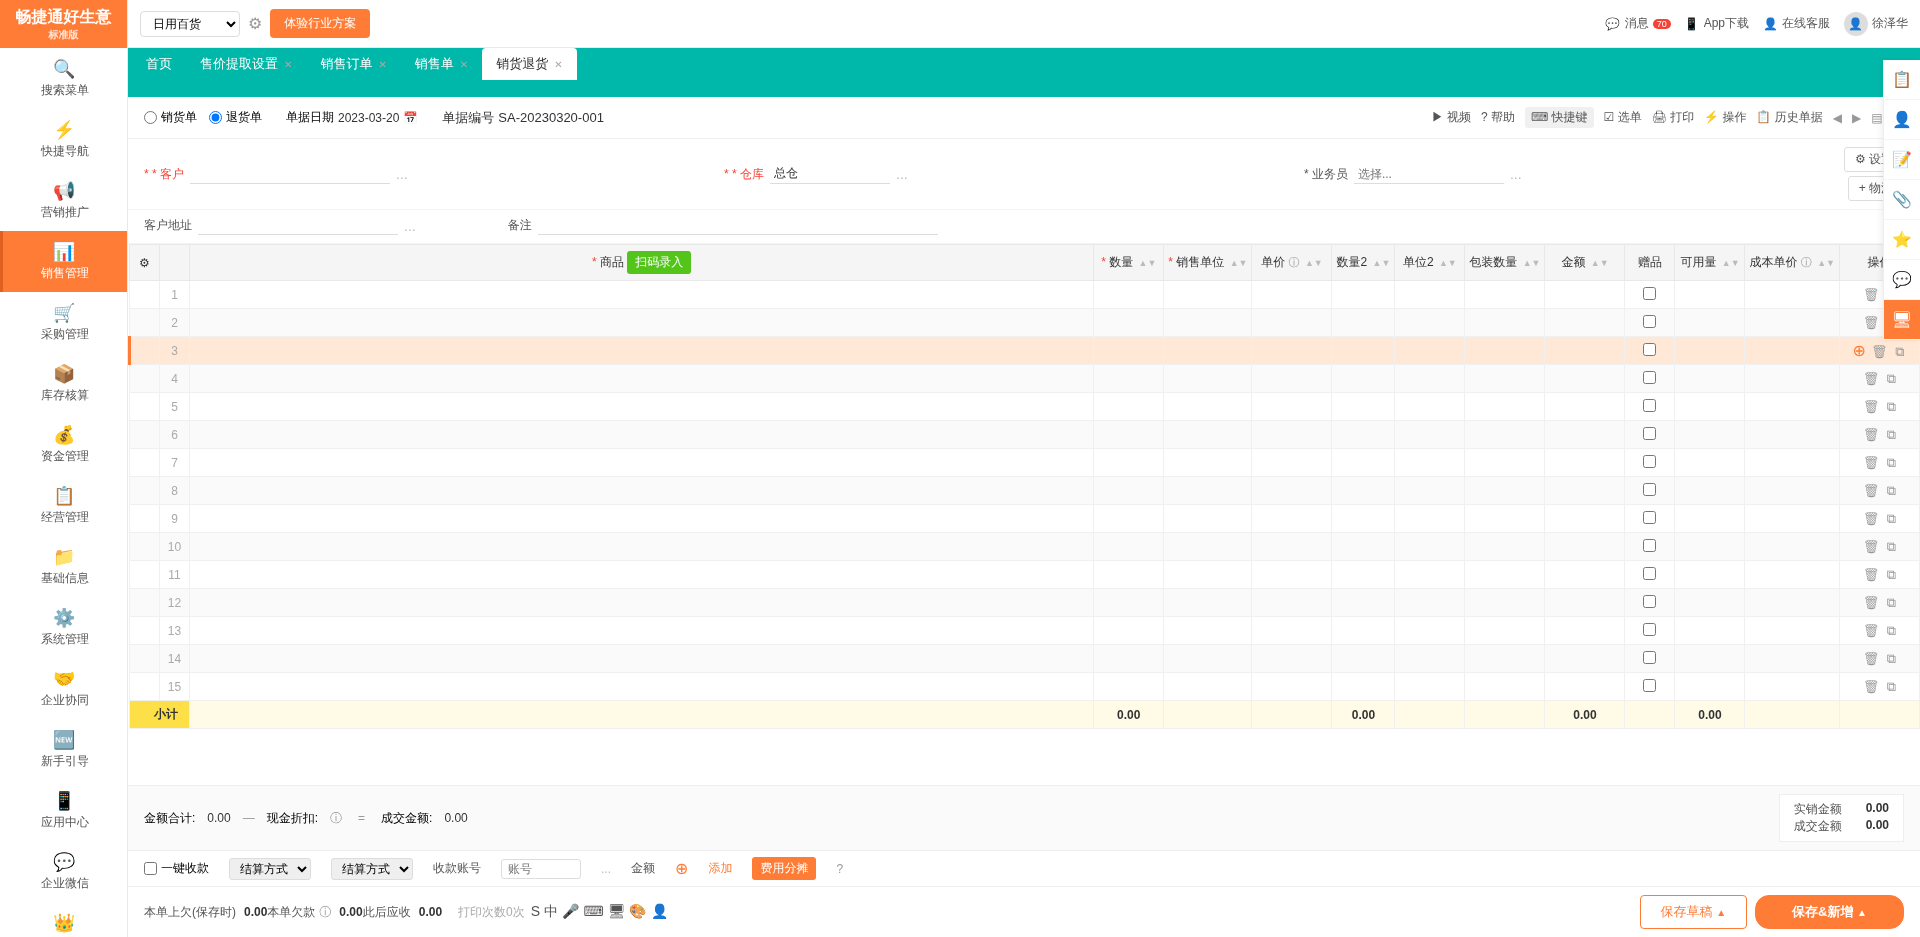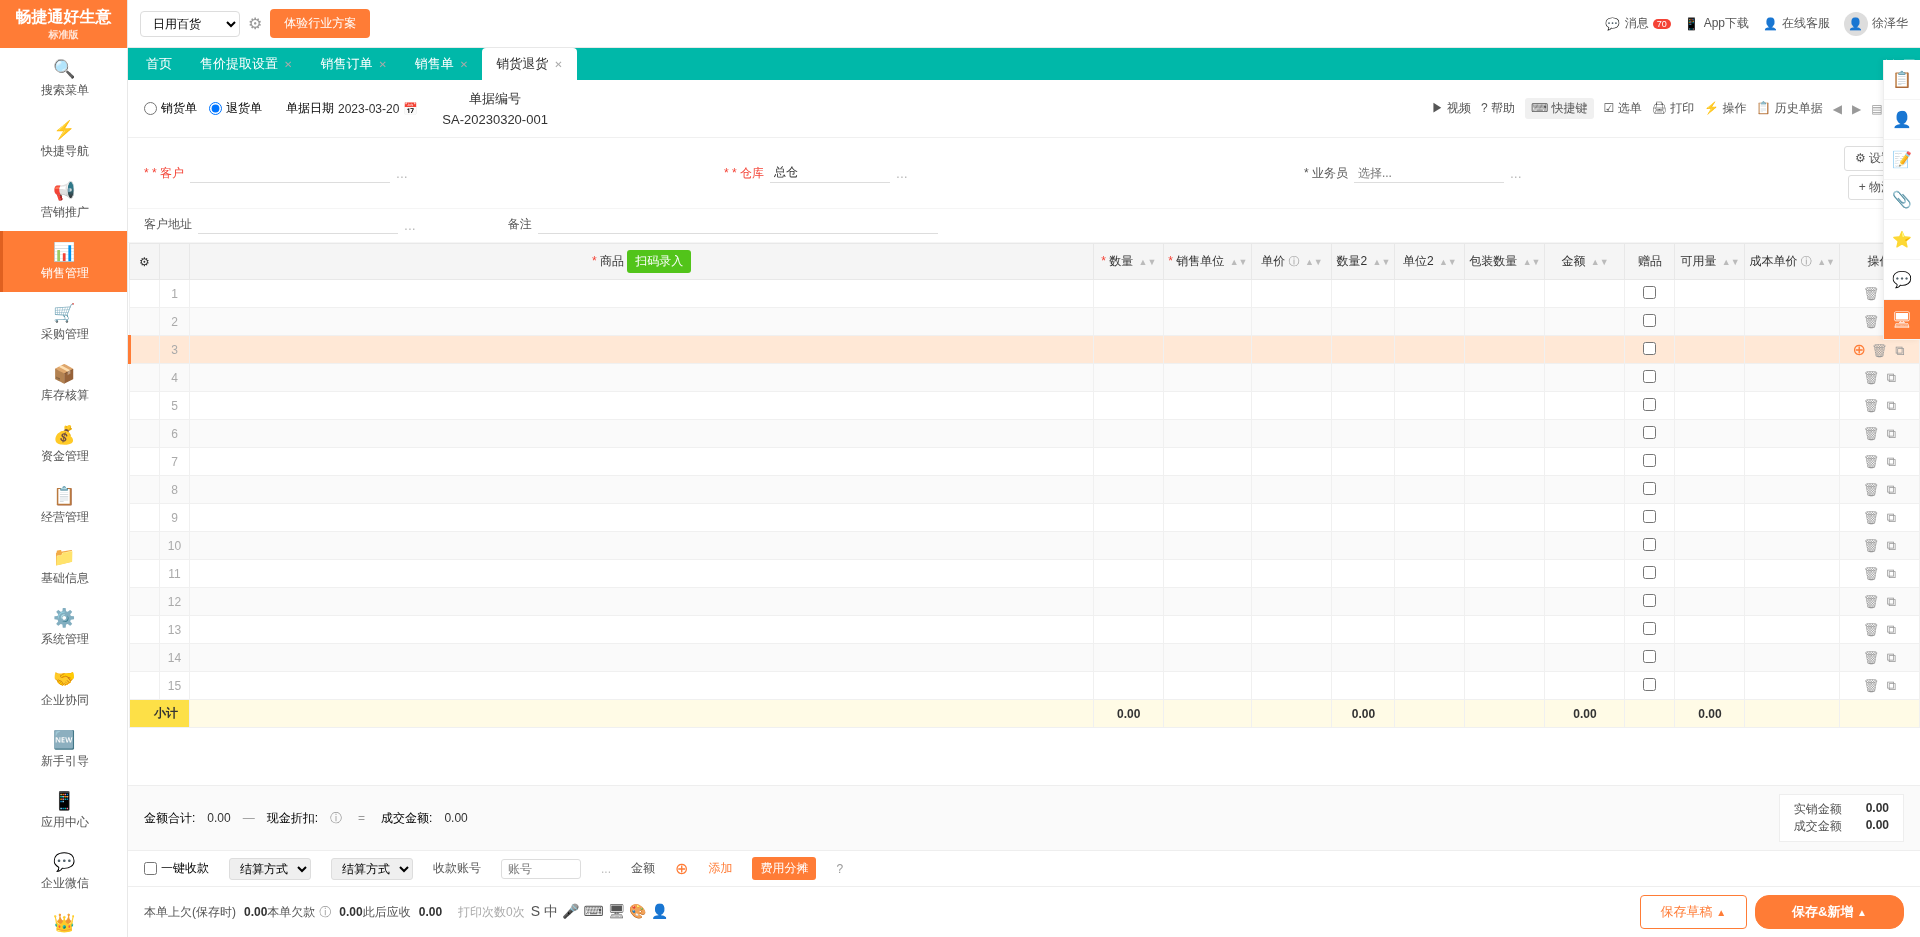--- a/index.html
+++ b/index.html
@@ -19,36 +19,36 @@
     .topbar { background: #fff; height: 48px; display: flex; align-items: center; padding: 0 12px; border-bottom: 1px solid #e8e8e8; justify-content: space-between; flex-shrink: 0; }
     .topbar-left { display: flex; align-items: center; gap: 8px; }
     .topbar-select { border: 1px solid #ddd; border-radius: 4px; padding: 4px 8px; font-size: 12px; min-width: 100px; background: #fff; }
     .topbar-gear { color: #999; font-size: 16px; cursor: pointer; }
     .topbar-experience { background: #ff7c36; color: #fff; border: none; border-radius: 4px; padding: 6px 14px; font-size: 12px; cursor: pointer; }
     .topbar-right { display: flex; align-items: center; gap: 14px; font-size: 12px; color: #555; }
     .topbar-right-item { display: flex; align-items: center; gap: 4px; cursor: pointer; }
     .badge-red { background: #f44336; color: #fff; font-size: 9px; padding: 0 4px; border-radius: 8px; }
 
     
-    .tabbar { background: #00b8a9; display: flex; height: 32px; flex-shrink: 0; padding: 0 4px; }
+    .tabbar { background: #00b8a9; display: flex; height: 49px; flex-shrink: 0; padding: 0 4px; }
     .tab { display: flex; align-items: center; padding: 0 14px; height: 32px; border-radius: 4px 4px 0 0; color: #fff; cursor: pointer; font-size: 13px; gap: 6px; }
     .tab.active { background: #fff; color: #333; border-radius: 4px 4px 0 0; }
     .tab-close { font-size: 10px; color: #aaa; }
     .tabbar-right { margin-left: auto; display: flex; gap: 6px; }
     .tabbar-btn { background: transparent; border: none; color: #fff; font-size: 16px; cursor: pointer; }
 
     
     .content { flex: 1; background: #fff; overflow-y: auto; padding: 0; display: flex; flex-direction: column; }
 
     
     .form-header { padding: 10px 16px; border-bottom: 1px solid #f0f0f0; display: flex; align-items: center; flex-wrap: wrap; gap: 8px; flex-shrink: 0; }
     .radio-group { display: flex; align-items: center; gap: 12px; }
     .radio-label { display: flex; align-items: center; gap: 4px; cursor: pointer; }
     .date-field { display: flex; align-items: center; gap: 4px; margin-left: 16px; }
-    .doc-num { display: flex; align-items: center; gap: 4px; margin-left: 16px; color: #333; font-size: 13px; flex-direction: column; }
+    .doc-num { display: flex; align-items: center; gap: 4px; margin-left: 16px; color: #333; font-size: 13px; }
     .form-field { display: flex; align-items: center; gap: 6px; min-width: 200px; flex: 1; padding: 4px 0; }
     .form-field label { color: #f44336; font-size: 12px; white-space: nowrap; }
     .form-field label::before { content: '* '; }
     .form-input { border: none; border-bottom: 1px solid #ddd; padding: 2px 4px; width: 140px; font-size: 12px; color: #333; outline: none; }
     .dots { color: #bbb; font-size: 14px; cursor: pointer; }
     .scan-btn { background: #52c41a; color: #fff; border: none; border-radius: 3px; padding: 3px 8px; font-size: 12px; cursor: pointer; }
     table { width: 100%; border-collapse: collapse; font-size: 12px; }
     th { background: #f5f5f5; border: 1px solid #e8e8e8; padding: 6px 4px; text-align: center; white-space: nowrap; position: sticky; top: 0; z-index: 2; color: #333; font-weight: normal; }
     td { border: 1px solid #f0f0f0; padding: 4px; text-align: center; height: 28px; color: #555; }
     tr:nth-child(even) td { background: #fafafa; }

